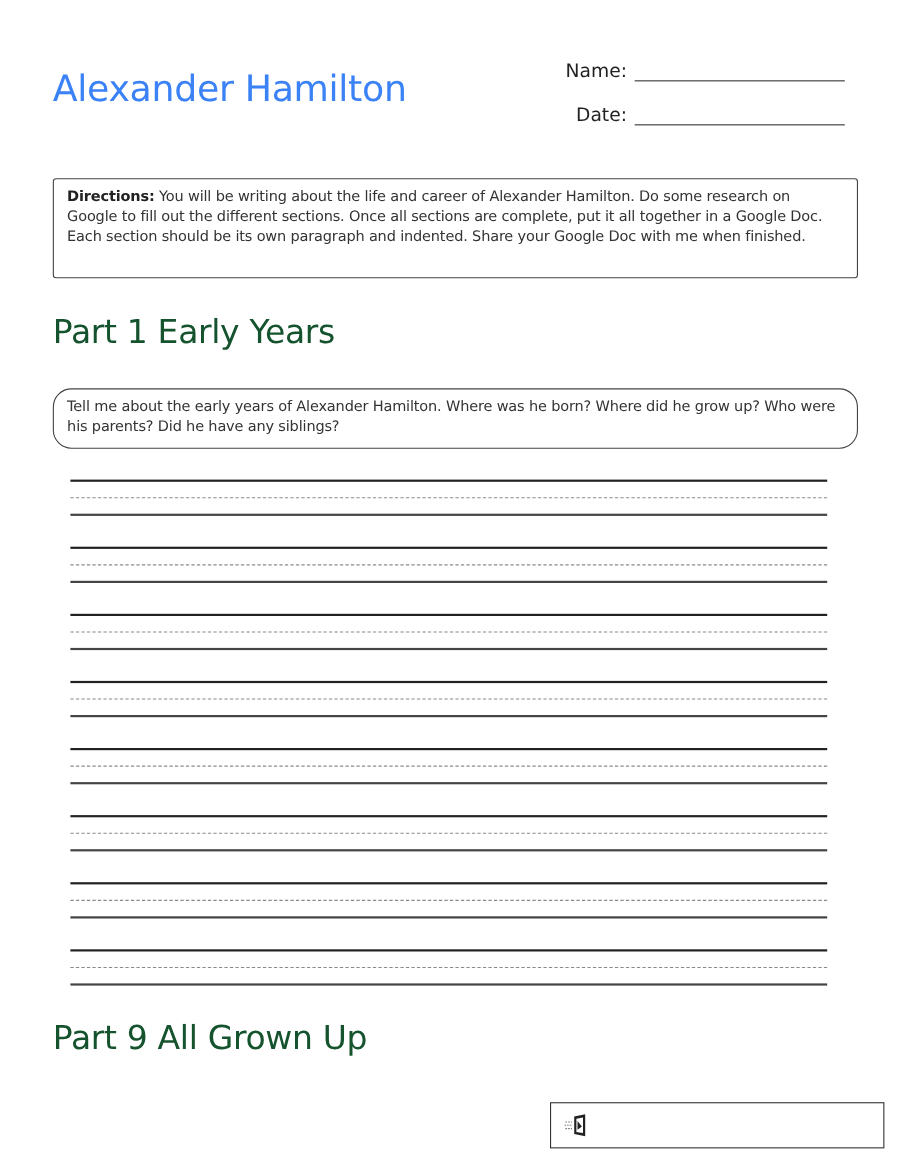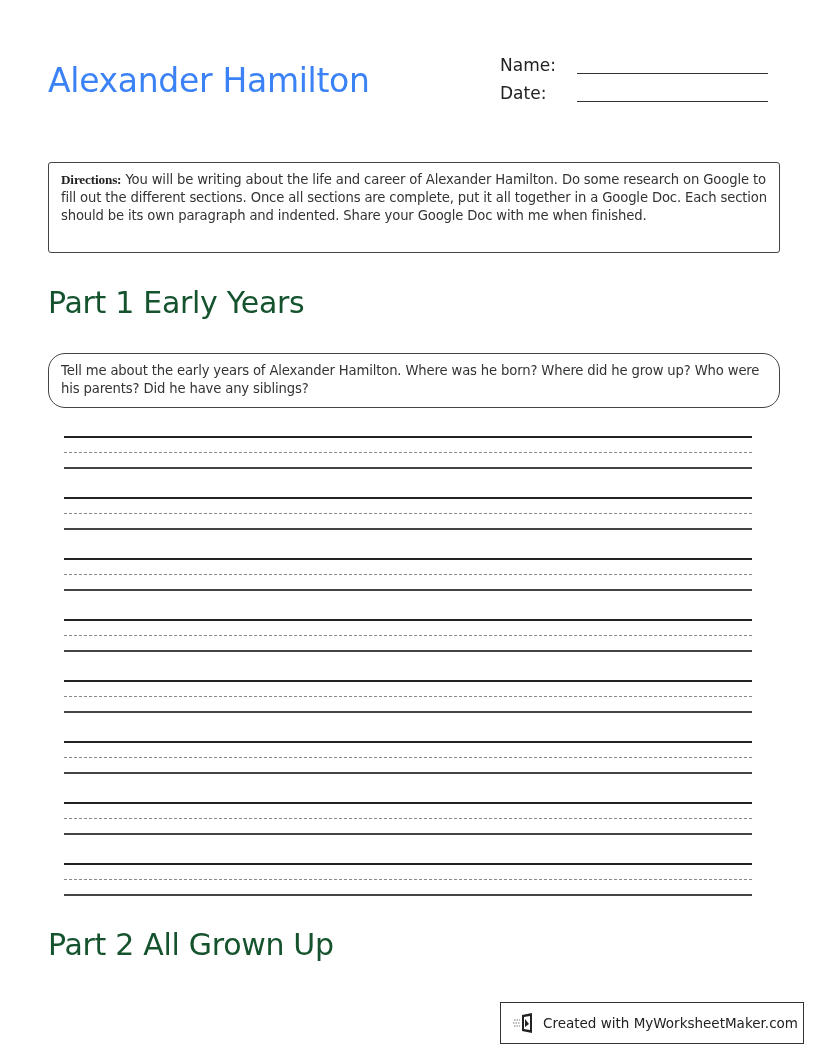--- a/index.html
+++ b/index.html
@@ -27,46 +27,47 @@
       text-align: center;
     }
     .field {
       position: absolute;
       display: flex;
       align-items: flex-end;
     }
     .field-label {
       font-size: 17px;
       color: #222;
+      text-align: right;
       width: 70px;
       margin-right: 7px;
       line-height: 20px;
     }
     .field-line {
       width: 191px;
       height: 0;
       border-bottom: 1.3px solid #333;
       margin-bottom: 1px;
     }
     .name-field { left: 500px; top: 55px; }
-    .date-field { left: 500px; top: 83px; }
+    .date-field { left: 500px; top: 95px; }
 
     .box {
       position: absolute;
       left: 48px;
       width: 706px;
       border: 1.3px solid #444;
       border-radius: 3px;
       padding: 8px 12px 8px 12px;
       font-size: 13.2px;
       line-height: 18px;
       color: #333;
       letter-spacing: -0.15px;
     }
-    .box b { font-weight: bold; color: #222; font-family: Liberation Serif, serif; }
+    .box b { font-weight: bold; color: #222; }
     .directions-box { top: 162px; height: 73px; }
     .prompt-box { top: 353px; height: 37px; border-radius: 17px; }
 
     .section-heading {
       position: absolute;
       left: 48px;
       font-size: 30px;
       color: #14532d;
       letter-spacing: -0.3px;
       white-space: nowrap;
@@ -186,27 +187,26 @@
       <div class="dashed"></div>
       <div class="solid bottom"></div>
     </div>
     <div class="line-group">
       <div class="solid top"></div>
       <div class="dashed"></div>
       <div class="solid bottom"></div>
     </div>
   </div>
 
-<div class="section-heading part2-heading">Part 2 All Grown Up</div>
+<div class="section-heading part2-heading">Part 9 All Grown Up</div>
 
 <div class="footer-badge">
   <span class="footer-icon">
     <svg width="24" height="22" viewBox="0 0 24 22">
       <line x1="1" y1="8" x2="7" y2="8" stroke="#777" stroke-width="1" stroke-dasharray="1.5 1"></line>
       <line x1="0" y1="11" x2="7" y2="11" stroke="#777" stroke-width="1" stroke-dasharray="1.5 1"></line>
       <line x1="1" y1="14" x2="7" y2="14" stroke="#777" stroke-width="1" stroke-dasharray="1.5 1"></line>
       <path d="M9 3 L19 1 L19 21 L9 19 Z" fill="#222"></path>
       <path d="M11 5 L17 4 L17 18 L11 17 Z" fill="#fff"></path>
       <path d="M12 7 L16 12 L12 15 Z" fill="#222"></path>
     </svg>
   </span>
-  <span class="footer-text">Created with MyWorksheetMaker.com</span>
 </div>
 
 </body></html>

